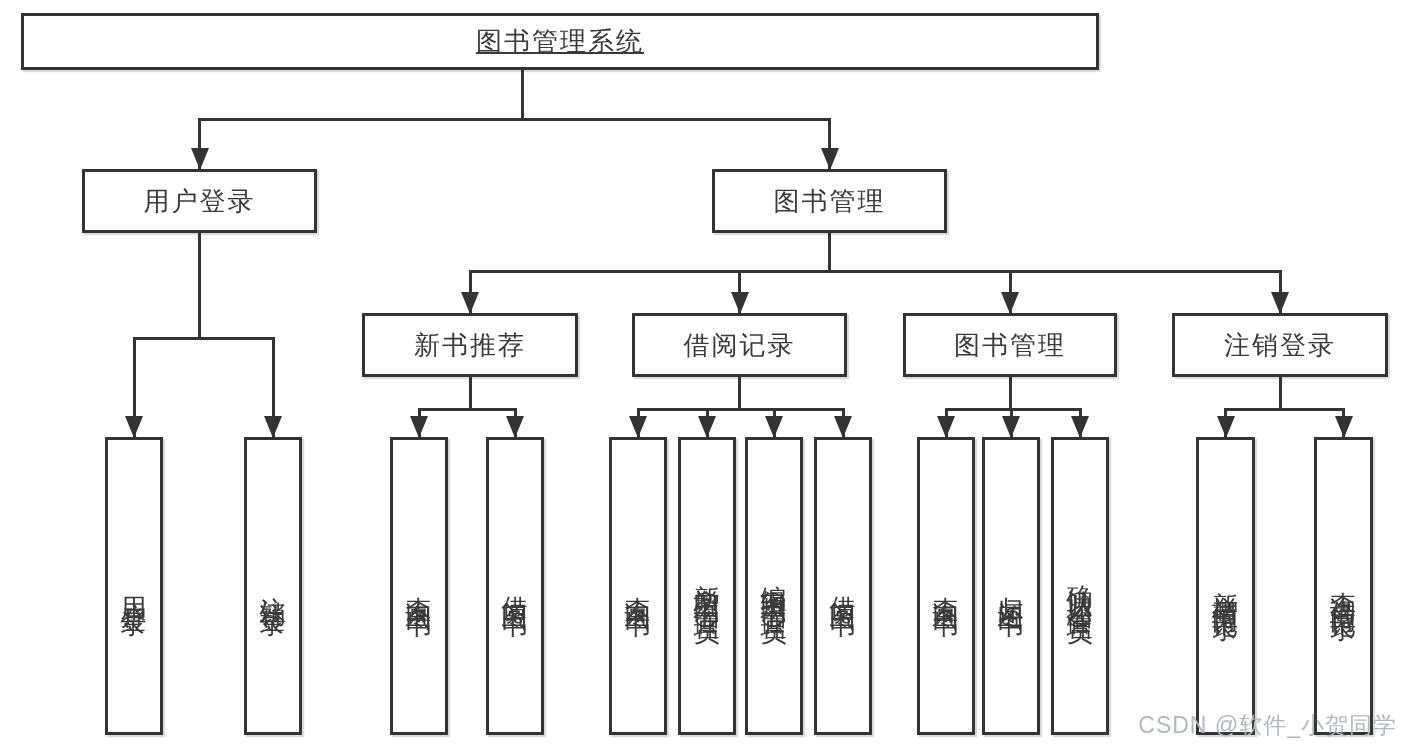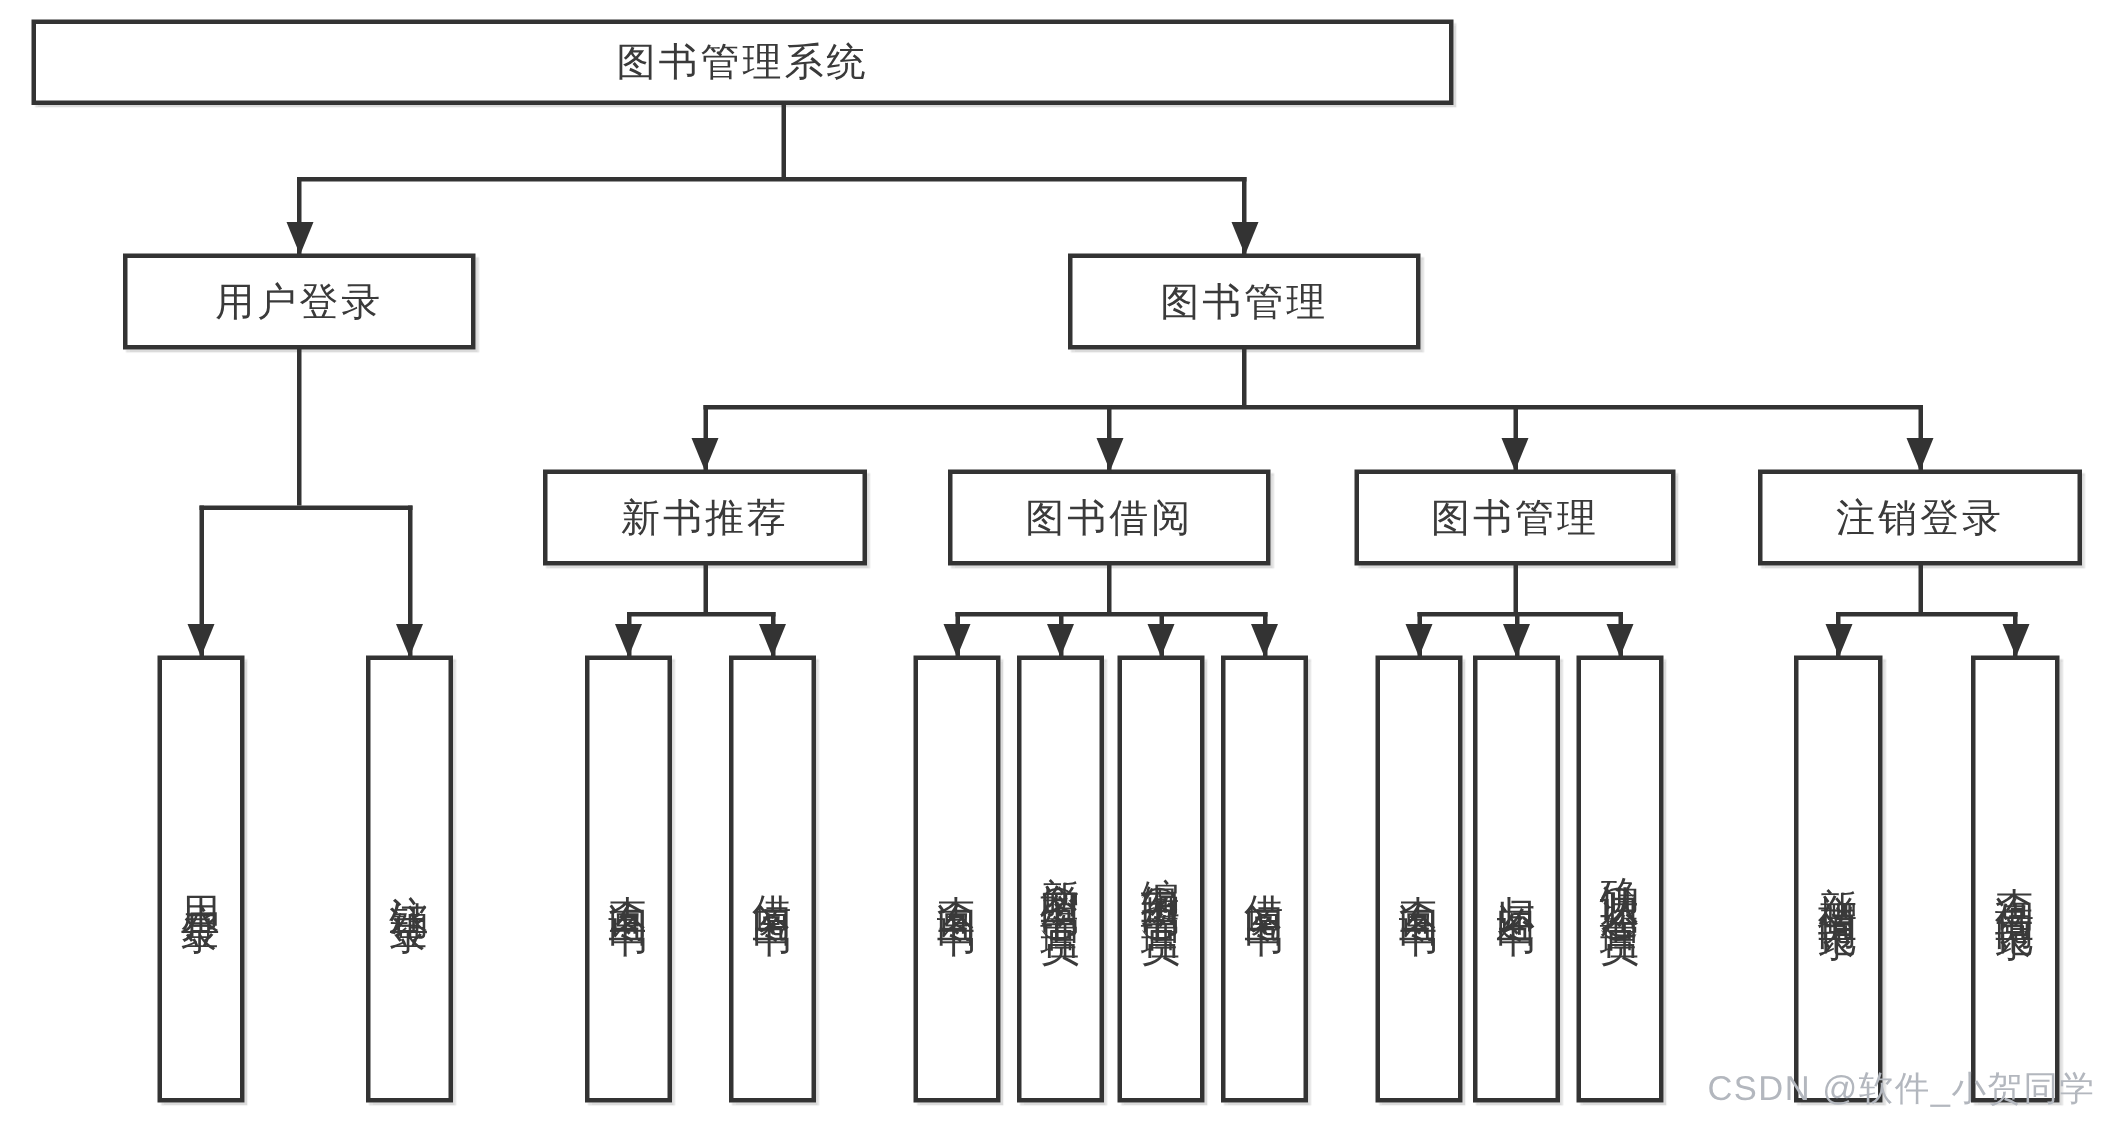--- a/index.html
+++ b/index.html
@@ -51,34 +51,34 @@
     color:var(--wm,#b3b7be);
     white-space:nowrap;
     margin-top:40px;
   }
 </style>
 </head>
 <body>
 
 <div class="canvas">
   <div id="layer">
-      <div class="node h" style="left: 21px; top: 13px; width: 948px; height: 57px;">
+      <div class="node h" style="left: 21px; top: 13px; width: 1078px; height: 57px; text-decoration: underline;">
         <span>图书管理系统</span>
       </div>
       <div class="node h" style="left: 82px; top: 169px; width: 235px; height: 64px;">
         <span>用户登录</span>
       </div>
       <div class="node h" style="left: 712px; top: 169px; width: 235px; height: 64px;">
         <span>图书管理</span>
       </div>
       <div class="node h" style="left: 362px; top: 313px; width: 216px; height: 64px;">
         <span>新书推荐</span>
       </div>
       <div class="node h" style="left: 632px; top: 313px; width: 215px; height: 64px;">
-        <span>图书借阅</span>
+        <span>借阅记录</span>
       </div>
       <div class="node h" style="left: 903px; top: 313px; width: 214px; height: 64px;">
         <span>图书管理</span>
       </div>
       <div class="node h" style="left: 1172px; top: 313px; width: 216px; height: 64px;">
         <span>注销登录</span>
       </div>
       <div class="node v" style="left: 105px; top: 437px; width: 58px; height: 298px;">
         <span>用户登录</span>
       </div>

